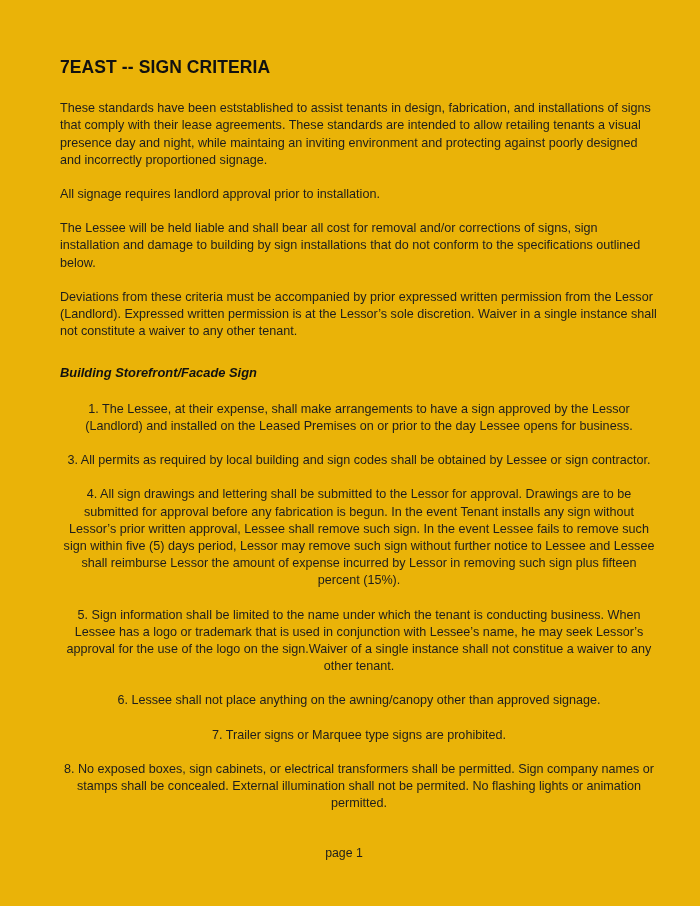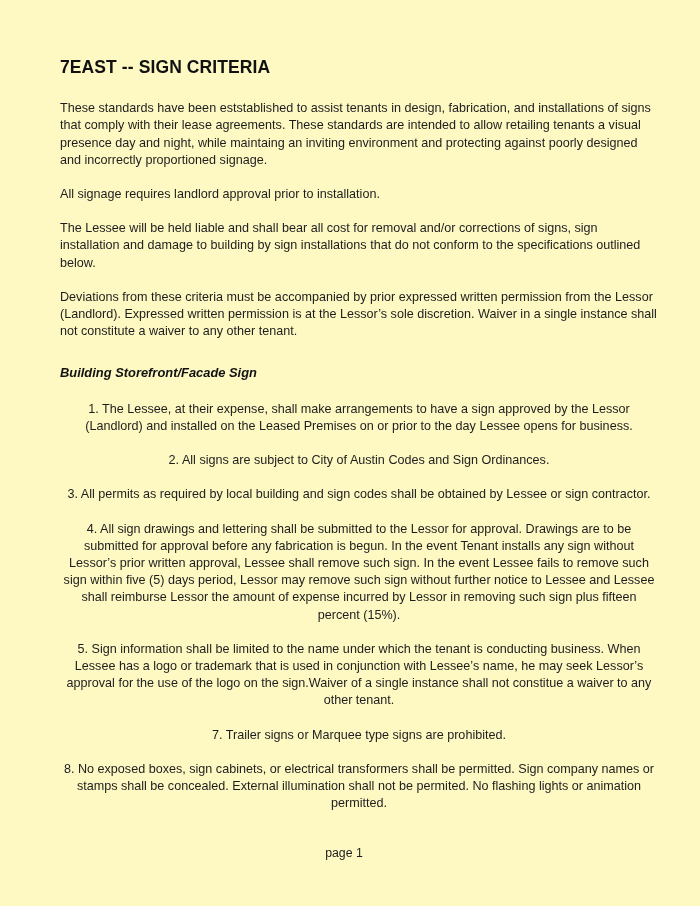--- a/index.html
+++ b/index.html
@@ -12,21 +12,21 @@
     width: 700px;
     height: 906px;
     font-family: "Liberation Sans", sans-serif;
     color: #1d1d1d;
     -webkit-font-smoothing: antialiased;
   }
   .page {
     position: relative;
     width: 700px;
     height: 906px;
-    background: #fef9c3;
+    background: #eab308;
     box-sizing: border-box;
     overflow: hidden;
   }
   .content {
     position: absolute;
     left: 60px;
     top: 58px;
     width: 598px;
   }
   .doc-title {
@@ -87,24 +87,24 @@
       <p class="para">These standards have been eststablished to assist tenants in design, fabrication, and installations of signs that comply with their lease agreements. These standards are intended to allow retailing tenants a visual presence day and night, while maintaing an inviting environment and protecting against poorly designed and incorrectly proportioned signage.</p>
       <p class="para">All signage requires landlord approval prior to installation.</p>
       <p class="para">The Lessee will be held liable and shall bear all cost for removal and/or corrections of signs, sign installation and damage to building by sign installations that do not conform to the specifications outlined below.</p>
       <p class="para">Deviations from these criteria must be accompanied by prior expressed written permission from the Lessor (Landlord). Expressed written permission is at the Lessor’s sole discretion. Waiver in a single instance shall not constitute a waiver to any other tenant.</p>
     </div>
 
     <h2 class="section-heading">Building Storefront/Facade Sign</h2>
 
     <div>
       <p class="numbered-item">1. The Lessee, at their expense, shall make arrangements to have a sign approved by the Lessor (Landlord) and installed on the Leased Premises on or prior to the day Lessee opens for business.</p>
-      <p class="numbered-item">2. All signs are subject to City of Austin Codes and Sign Ordinances.</p>
       <p class="numbered-item">3. All permits as required by local building and sign codes shall be obtained by Lessee or sign contractor.</p>
       <p class="numbered-item">4. All sign drawings and lettering shall be submitted to the Lessor for approval. Drawings are to be submitted for approval before any fabrication is begun. In the event Tenant installs any sign without Lessor’s prior written approval, Lessee shall remove such sign. In the event Lessee fails to remove such sign within five (5) days period, Lessor may remove such sign without further notice to Lessee and Lessee shall reimburse Lessor the amount of expense incurred by Lessor in removing such sign plus fifteen percent (15%).</p>
       <p class="numbered-item">5. Sign information shall be limited to the name under which the tenant is conducting business. When Lessee has a logo or trademark that is used in conjunction with Lessee’s name, he may seek Lessor’s approval for the use of the logo on the sign.Waiver of a single instance shall not constitue a waiver to any other tenant.</p>
+      <p class="numbered-item">6. Lessee shall not place anything on the awning/canopy other than approved signage.</p>
       <p class="numbered-item">7. Trailer signs or Marquee type signs are prohibited.</p>
       <p class="numbered-item">8. No exposed boxes, sign cabinets, or electrical transformers shall be permitted. Sign company names or stamps shall be concealed. External illumination shall not be permited. No flashing lights or animation permitted.</p>
     </div>
 
   </div>
 
   <div class="page-footer">page 1</div>
 
 </div>
 

